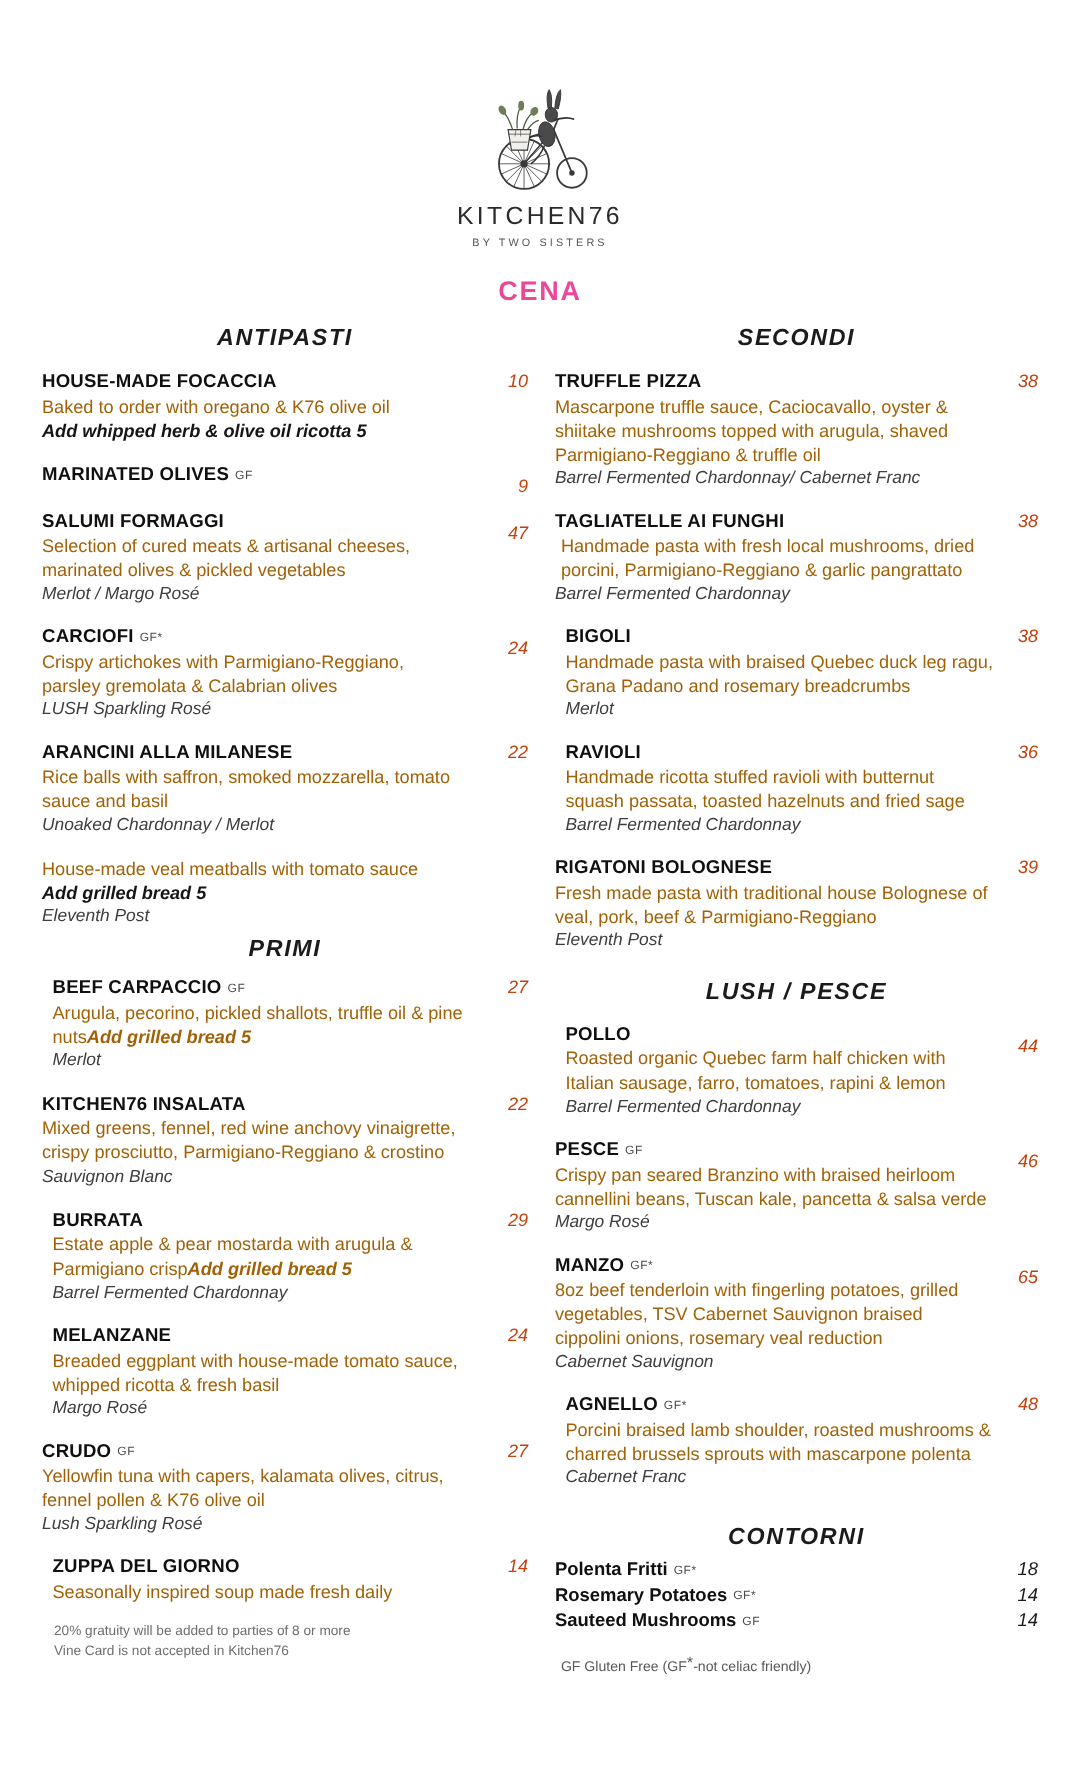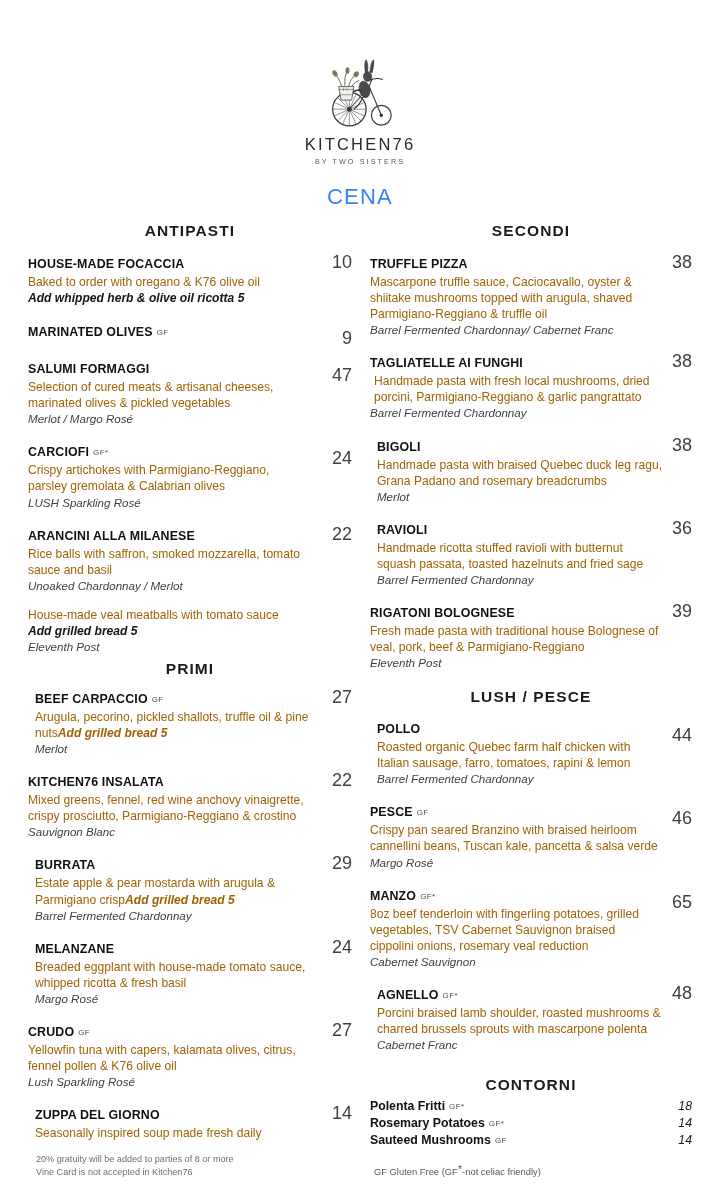--- a/index.html
+++ b/index.html
@@ -33,38 +33,39 @@
     font-weight: 400;
   }
   .brand-sub {
     font-size: 7.2px;
     letter-spacing: 2.1px;
     color: #55565a;
     margin-top: 3px;
     font-weight: 400;
   }
   .cena-title {
-    font-size: 22px;
+    font-size: 18px;
     letter-spacing: 1.2px;
-    color: #3b82f6;
+    color: #ec4899;
     margin-top: 18px;
-    font-weight: 400;
+    font-weight: 700;
   }
 
   
   .columns {
     display: flex;
     margin-top: 12px;
     padding: 0 28px 0 28px;
   }
   .col-left  { width: 348px; padding-right: 10px; }
   .col-right { width: 344px; padding-left: 8px; }
 
   .section-head {
     text-align: center;
+    font-style: italic;
     font-weight: bold;
     font-size: 15.5px;
     letter-spacing: 1.1px;
     color: #1b1b1b;
   }
   .section-head.antipasti { margin-bottom: 12px; }
   .section-head.secondi   { margin-bottom: 12px; }
   .section-head.primi     { margin-top: 6px; margin-bottom: 9px; }
   .section-head.carne     { margin-top: 18px; margin-bottom: 11px; }
   .section-head.contorni  { margin-top: 24px; margin-bottom: 4px; }
@@ -91,22 +92,23 @@
   .gf {
     font-size: 8px;
     font-weight: normal;
     letter-spacing: 0.4px;
     color: #4a4a4a;
     margin-left: 4px;
     vertical-align: 1px;
   }
 
   .price {
-    font-size: 18px;
-    color: #404040;
+    font-style: italic;
+    font-size: 12px;
+    color: #c2410c;
     white-space: nowrap;
     padding-left: 10px;
   }
   .price.drop1 { position: relative; top: 8px; }
 
   .desc {
     font-size: 12.1px;
     line-height: 1.33;
     color: #a16207;
     max-width: 278px;

